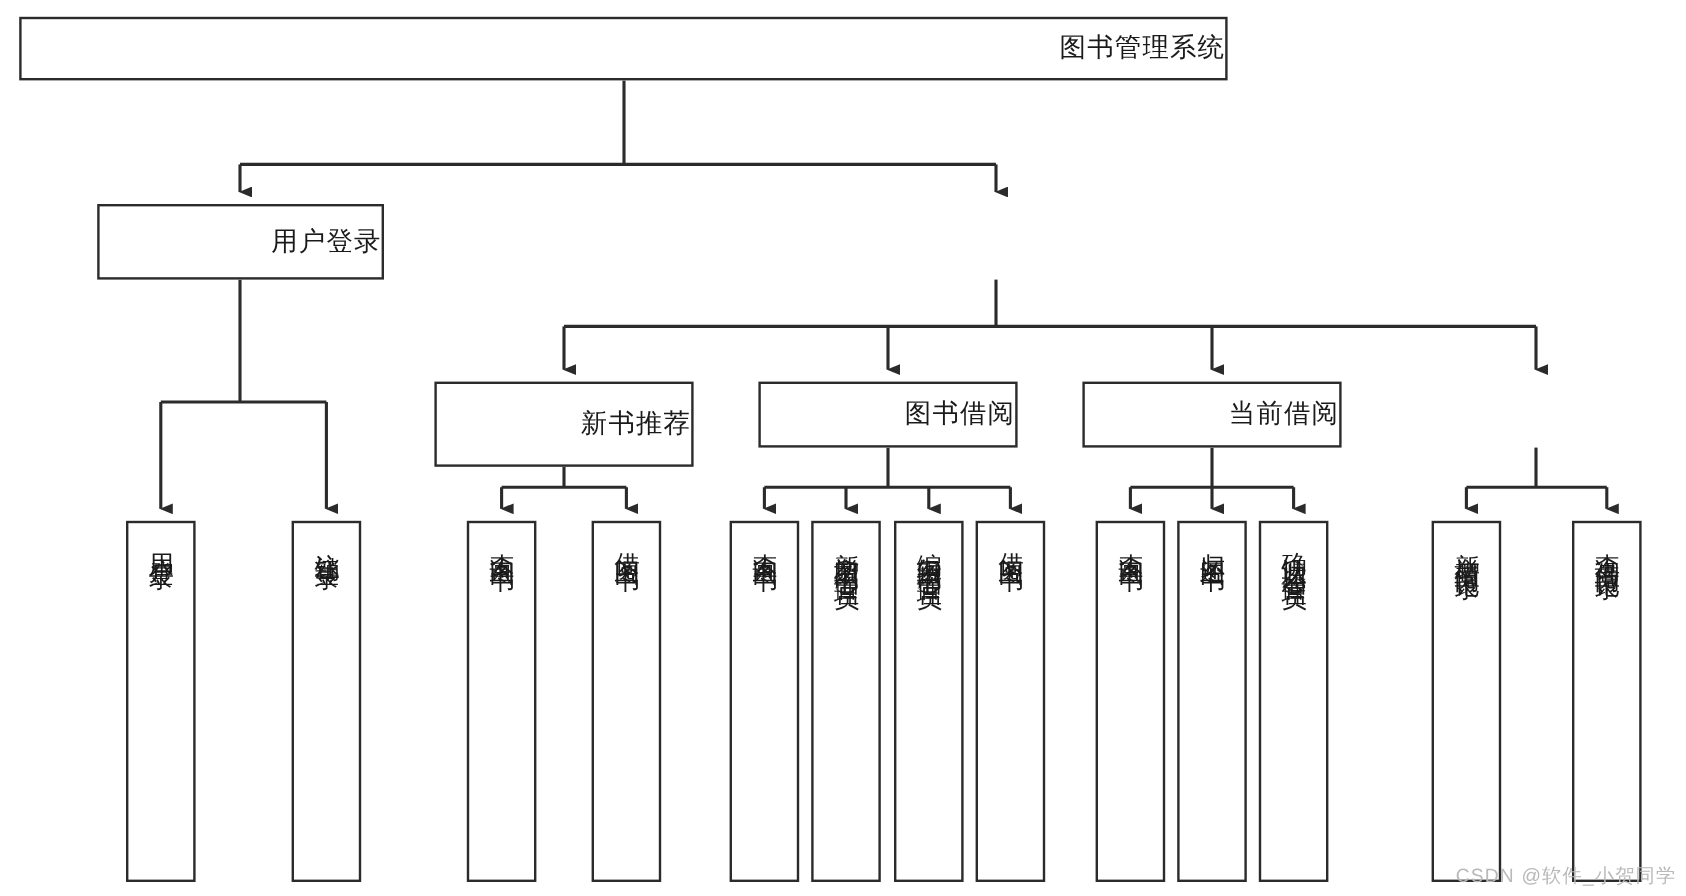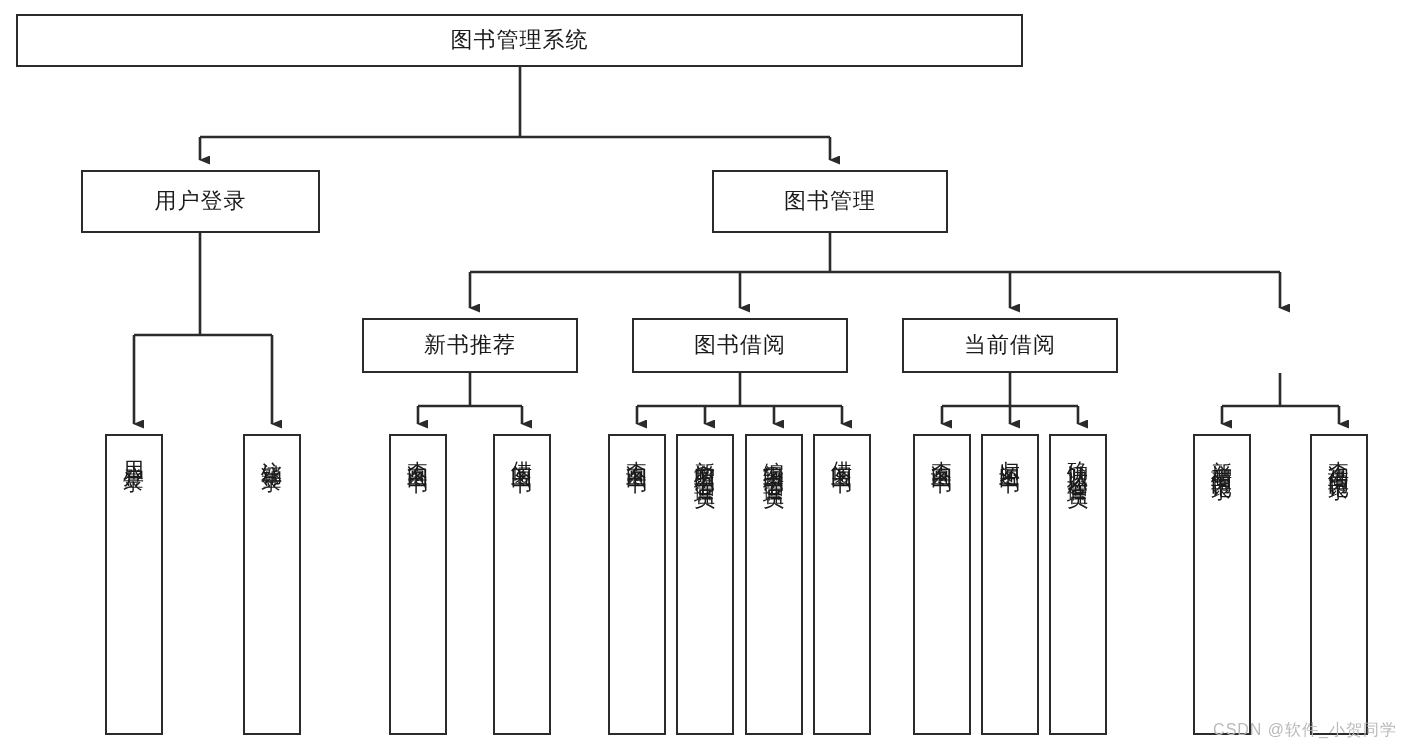--- a/index.html
+++ b/index.html
@@ -25,21 +25,21 @@
     height: 747px;
     pointer-events: none;
   }
   .node-box {
     position: absolute;
     box-sizing: border-box;
     border: 2.5px solid #2b2b2b;
     background: #ffffff;
     display: flex;
     align-items: center;
-    justify-content: center;
+    justify-content: flex-end;
     color: #1a1a1a;
   }
   .node-label-h {
     font-size: 22px;
     line-height: 1.1;
     letter-spacing: 1px;
     white-space: nowrap;
   }
   .node-box.leaf {
     align-items: flex-start;
@@ -132,25 +132,22 @@
   </svg>
 
   <div class="node-box" style="left:16px; top:14px; width:1007px; height:53px;">
     <span class="node-label-h">图书管理系统</span>
   </div>
 
   <div class="node-box" style="left:81px; top:170px; width:239px; height:63px;">
     <span class="node-label-h">用户登录</span>
   </div>
 
-  <div class="node-box" style="left:712px; top:170px; width:236px; height:63px;">
-    <span class="node-label-h">图书管理</span>
-  </div>
-
-  <div class="node-box" style="left:362px; top:318px; width:216px; height:55px;">
+
+  <div class="node-box" style="left:362px; top:318px; width:216px; height:71px;">
     <span class="node-label-h">新书推荐</span>
   </div>
 
   <div class="node-box" style="left:902px; top:318px; width:216px; height:55px;">
     <span class="node-label-h">当前借阅</span>
   </div>
 
   <div class="node-box" style="left:632px; top:318px; width:216px; height:55px;">
     <span class="node-label-h">图书借阅</span>
   </div>

